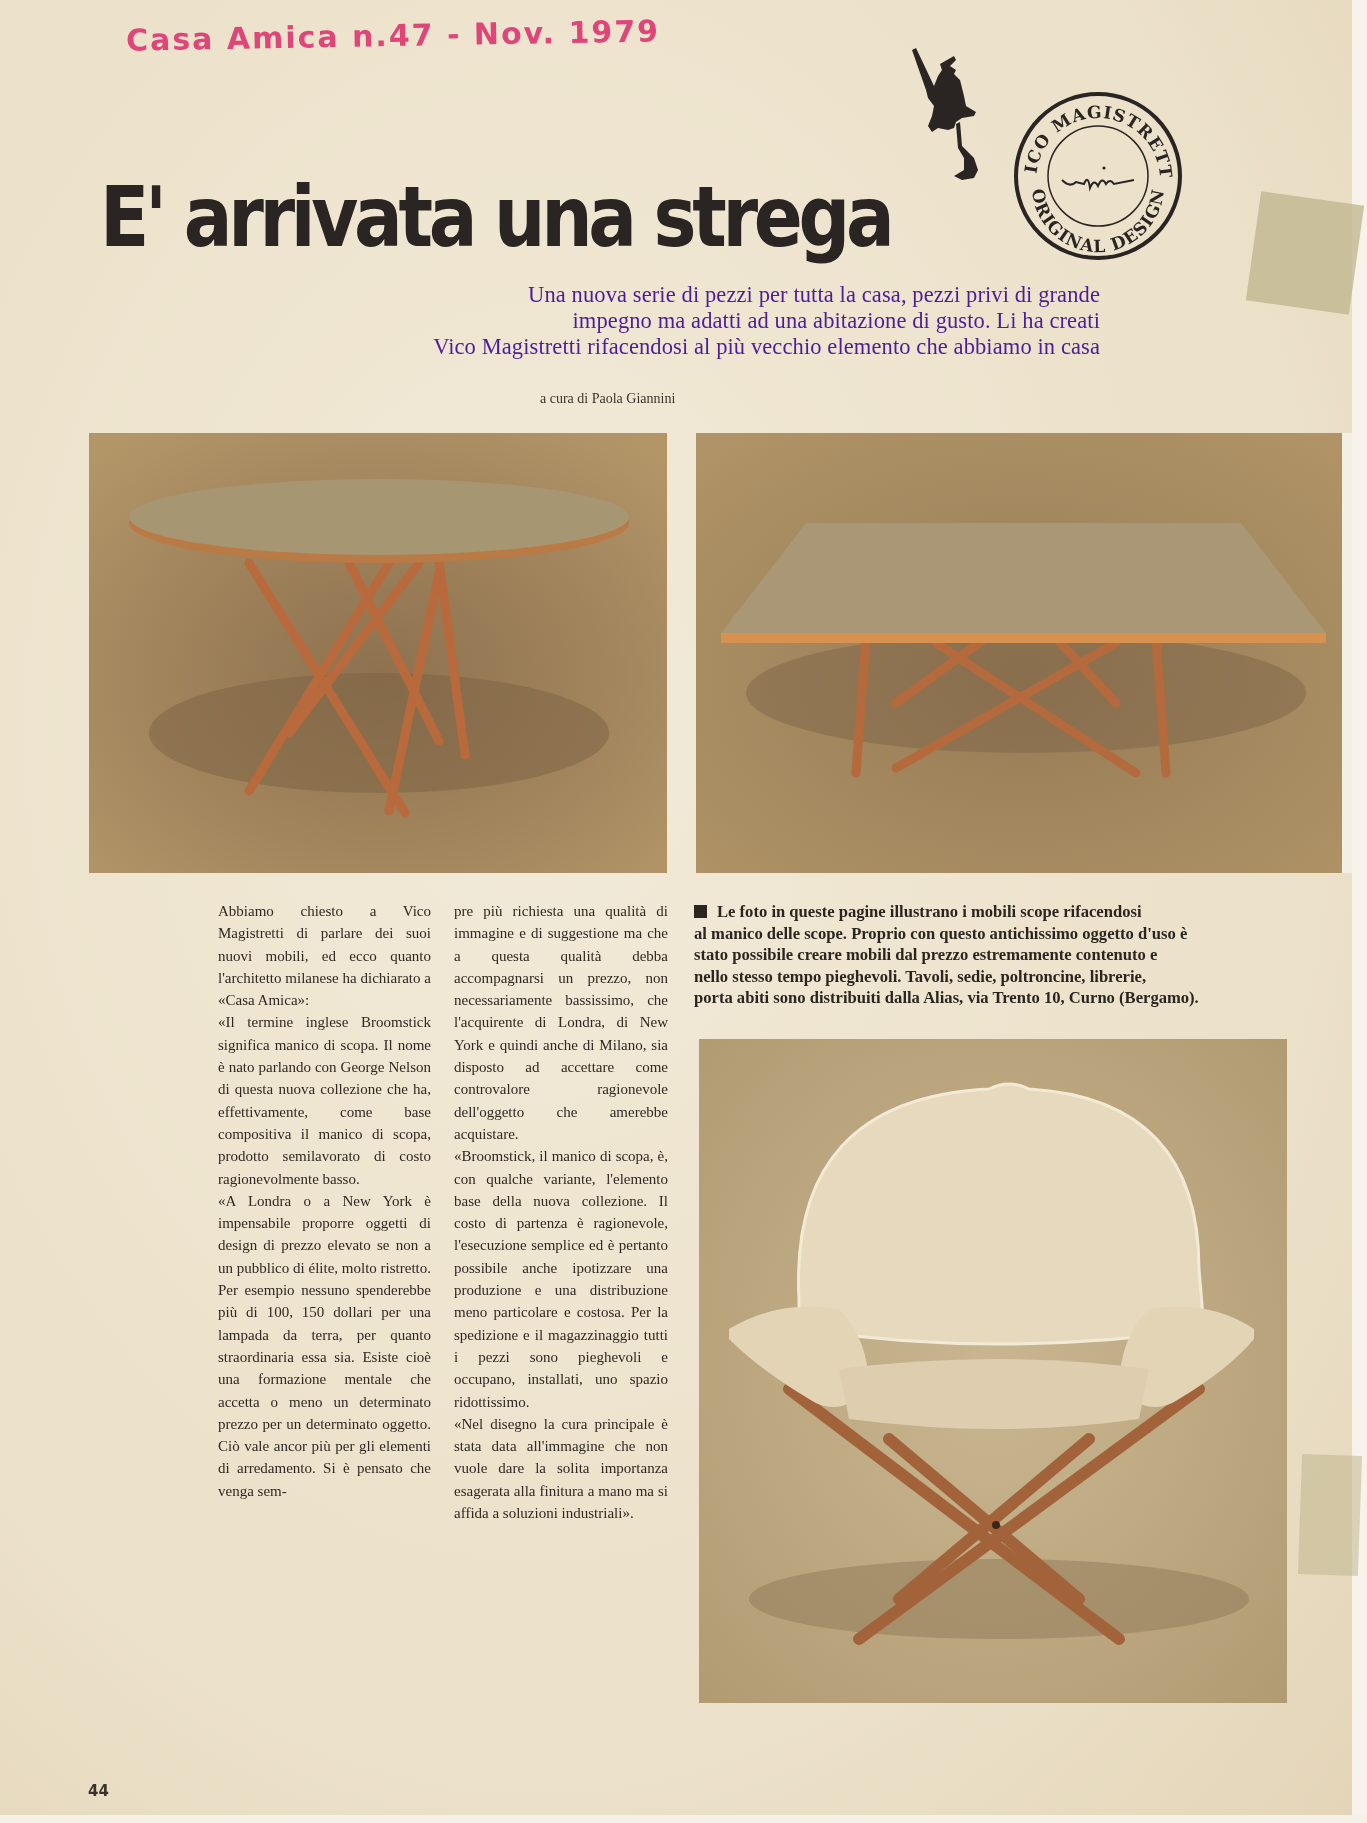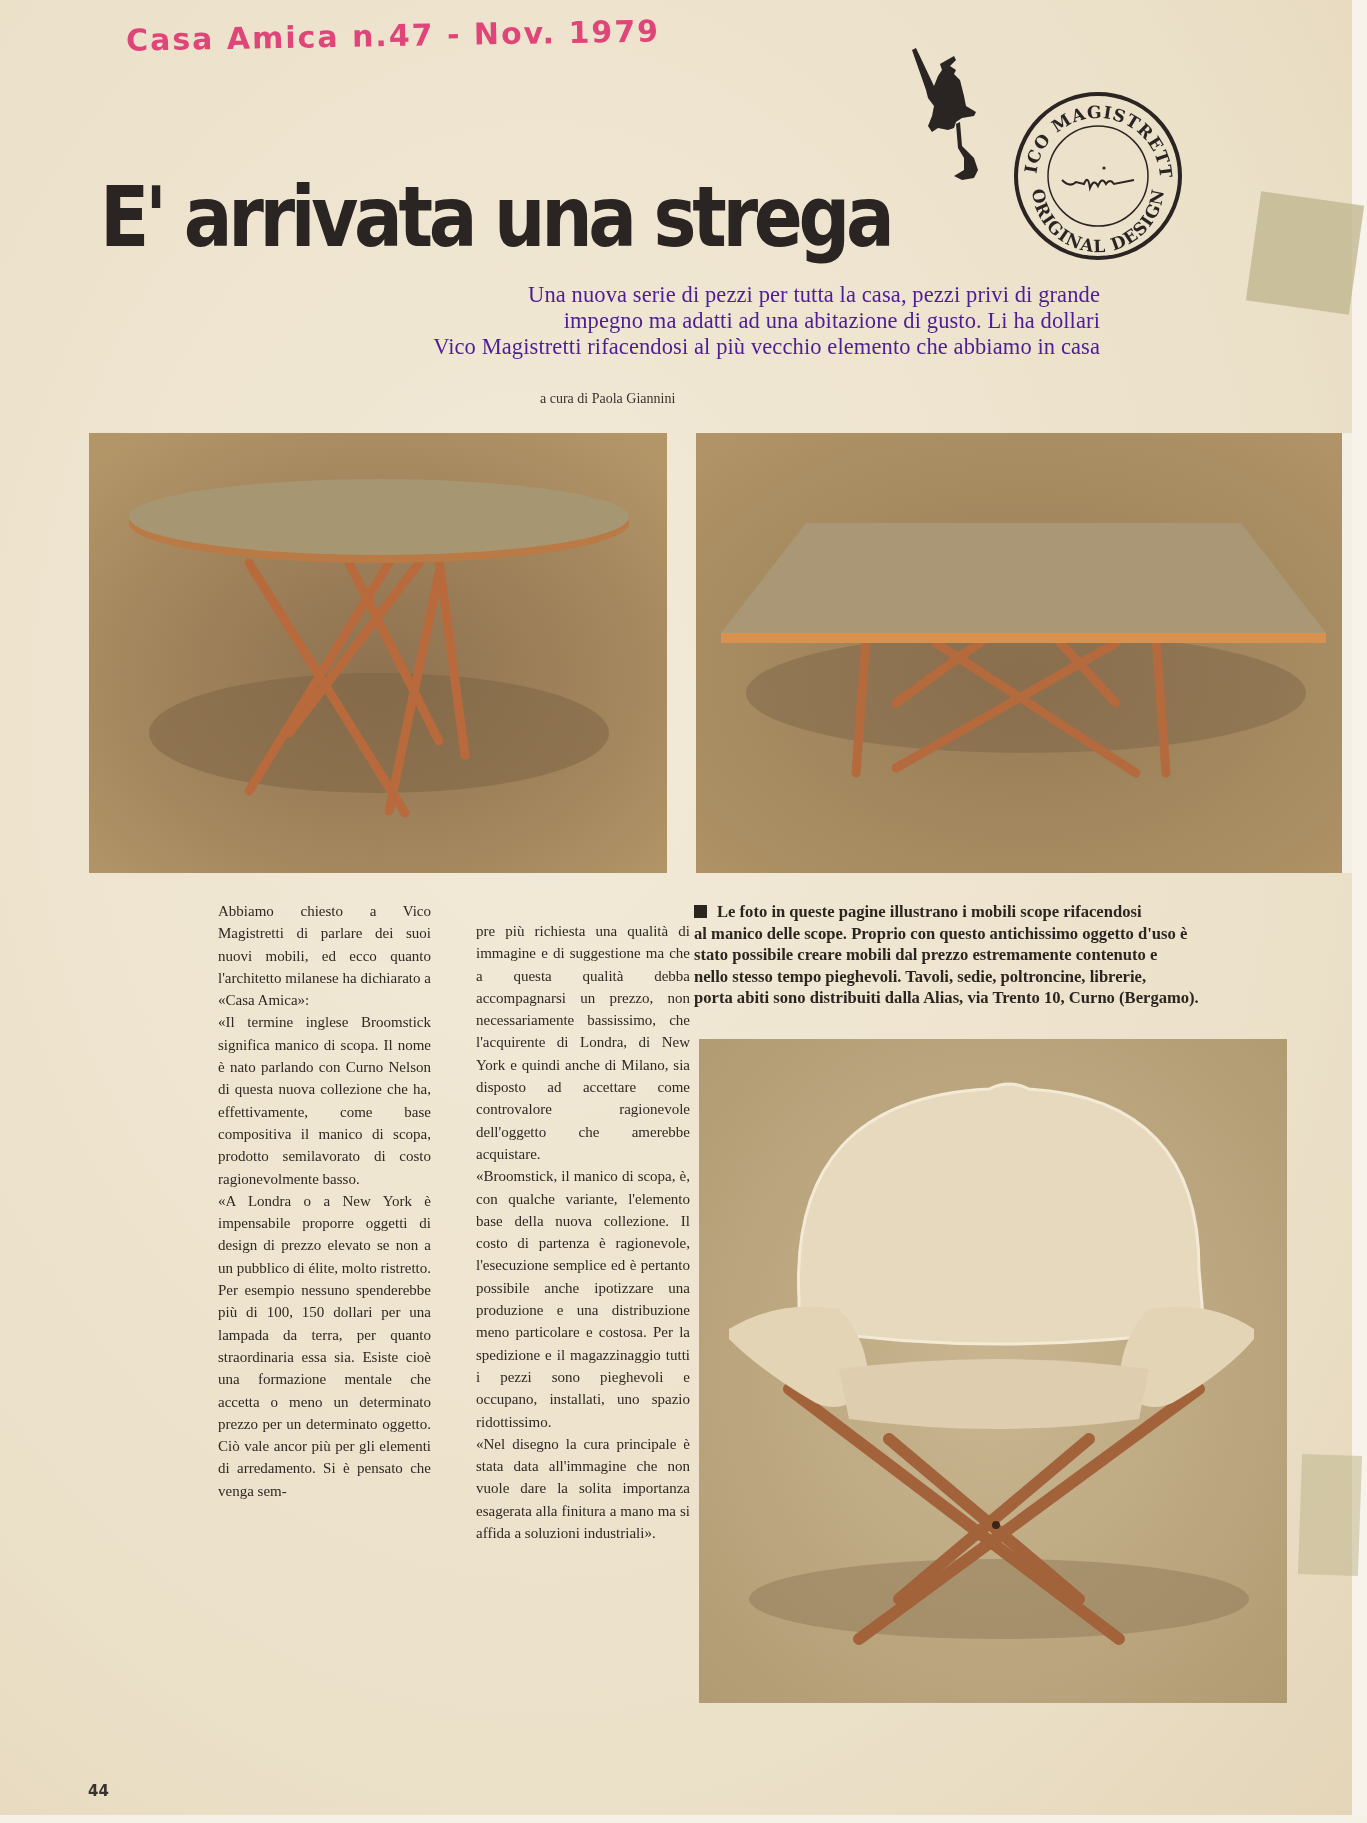--- a/index.html
+++ b/index.html
@@ -51,21 +51,21 @@
   .p1 { left: 89px; top: 433px; width: 578px; height: 440px; }
   .p2 { left: 696px; top: 433px; width: 656px; height: 440px; }
   .p3 { left: 699px; top: 1039px; width: 588px; height: 664px; }
 
   .col {
     position: absolute; font-size: 15px; line-height: 22.3px;
     text-align: justify; color: #2f2823;
   }
   .col p { margin: 0; }
   .col1 { left: 218px; top: 900px; width: 213px; }
-  .col2 { left: 454px; top: 920px; width: 214px; margin-left: 22px; }
+  .col2 { left: 454px; top: 900px; width: 214px; }
 
   .caption {
     position: absolute; left: 694px; top: 901px; width: 650px;
     font-weight: bold; font-size: 16.6px; line-height: 21.5px; color: #2b2520;
     white-space: nowrap;
   }
   .caption .bullet {
     display: inline-block; width: 13px; height: 13px; background: #2b2520;
     vertical-align: -1px; margin-right: 10px;
   }
@@ -105,21 +105,21 @@
   </text>
   <path d="M52 92 Q60 100 66 94 L74 96 Q78 86 80 100 Q84 90 88 98 Q92 88 96 96 Q100 90 104 96 L124 92" fill="none" stroke="#2a2522" stroke-width="2"></path>
   <circle cx="94" cy="80" r="1.6" fill="#2a2522"></circle>
 </svg>
 
 <div class="tape t1"></div>
 <div class="tape t2"></div>
 
 <div class="subtitle">
   <div>Una nuova serie di pezzi per tutta la casa, pezzi privi di grande</div>
-  <div>impegno ma adatti ad una abitazione di gusto. Li ha dollari</div>
+  <div>impegno ma adatti ad una abitazione di gusto. Li ha creati</div>
   <div>Vico Magistretti rifacendosi al più vecchio elemento che abbiamo in casa</div>
 </div>
 
 <div class="byline">a cura di Paola Giannini</div>
 
 <div class="photo p1">
   <svg viewBox="0 0 578 440" preserveAspectRatio="none">
     <defs>
       <radialGradient id="bg1" cx="50%" cy="55%" r="70%">
         <stop offset="0%" stop-color="#8e7250"></stop>
@@ -185,21 +185,21 @@
     <circle cx="297" cy="486" r="4" fill="#3a2616"></circle>
     <path d="M100 260 Q90 60 290 50 Q310 40 330 50 Q500 60 500 230 L505 290 Q300 320 100 290 Z" fill="#e7d9bd" stroke="#f3ead6" stroke-width="3"></path>
     <path d="M30 290 Q80 260 140 270 Q170 300 170 350 Q140 380 110 360 Q60 330 30 300 Z" fill="#e4d4b6"></path>
     <path d="M555 290 Q510 260 450 270 Q420 300 420 350 Q450 380 480 360 Q530 330 555 300 Z" fill="#e4d4b6"></path>
     <path d="M140 330 Q300 310 450 330 L440 380 Q300 400 150 380 Z" fill="#decdaf"></path>
   </svg>
 </div>
 
 <div class="col col1">
   <p>Abbiamo chiesto a Vico Magistretti di parlare dei suoi nuovi mobili, ed ecco quanto l'architetto milanese ha dichiarato a «Casa Amica»:</p>
-  <p>«Il termine inglese Broomstick significa manico di scopa. Il nome è nato parlando con Curno Nelson di questa nuova collezione che ha, effettivamente, come base compositiva il manico di scopa, prodotto semilavorato di costo ragionevolmente basso.</p>
+  <p>«Il termine inglese Broomstick significa manico di scopa. Il nome è nato parlando con George Nelson di questa nuova collezione che ha, effettivamente, come base compositiva il manico di scopa, prodotto semilavorato di costo ragionevolmente basso.</p>
   <p>«A Londra o a New York è impensabile proporre oggetti di design di prezzo elevato se non a un pubblico di élite, molto ristretto. Per esempio nessuno spenderebbe più di 100, 150 dollari per una lampada da terra, per quanto straordinaria essa sia. Esiste cioè una formazione mentale che accetta o meno un determinato prezzo per un determinato oggetto. Ciò vale ancor più per gli elementi di arredamento. Si è pensato che venga sem-</p>
 </div>
 
 <div class="col col2">
   <p>pre più richiesta una qualità di immagine e di suggestione ma che a questa qualità debba accompagnarsi un prezzo, non necessariamente bassissimo, che l'acquirente di Londra, di New York e quindi anche di Milano, sia disposto ad accettare come controvalore ragionevole dell'oggetto che amerebbe acquistare.</p>
   <p>«Broomstick, il manico di scopa, è, con qualche variante, l'elemento base della nuova collezione. Il costo di partenza è ragionevole, l'esecuzione semplice ed è pertanto possibile anche ipotizzare una produzione e una distribuzione meno particolare e costosa. Per la spedizione e il magazzinaggio tutti i pezzi sono pieghevoli e occupano, installati, uno spazio ridottissimo.</p>
   <p>«Nel disegno la cura principale è stata data all'immagine che non vuole dare la solita importanza esagerata alla finitura a mano ma si affida a soluzioni industriali».</p>
 </div>
 
 <div class="caption">

